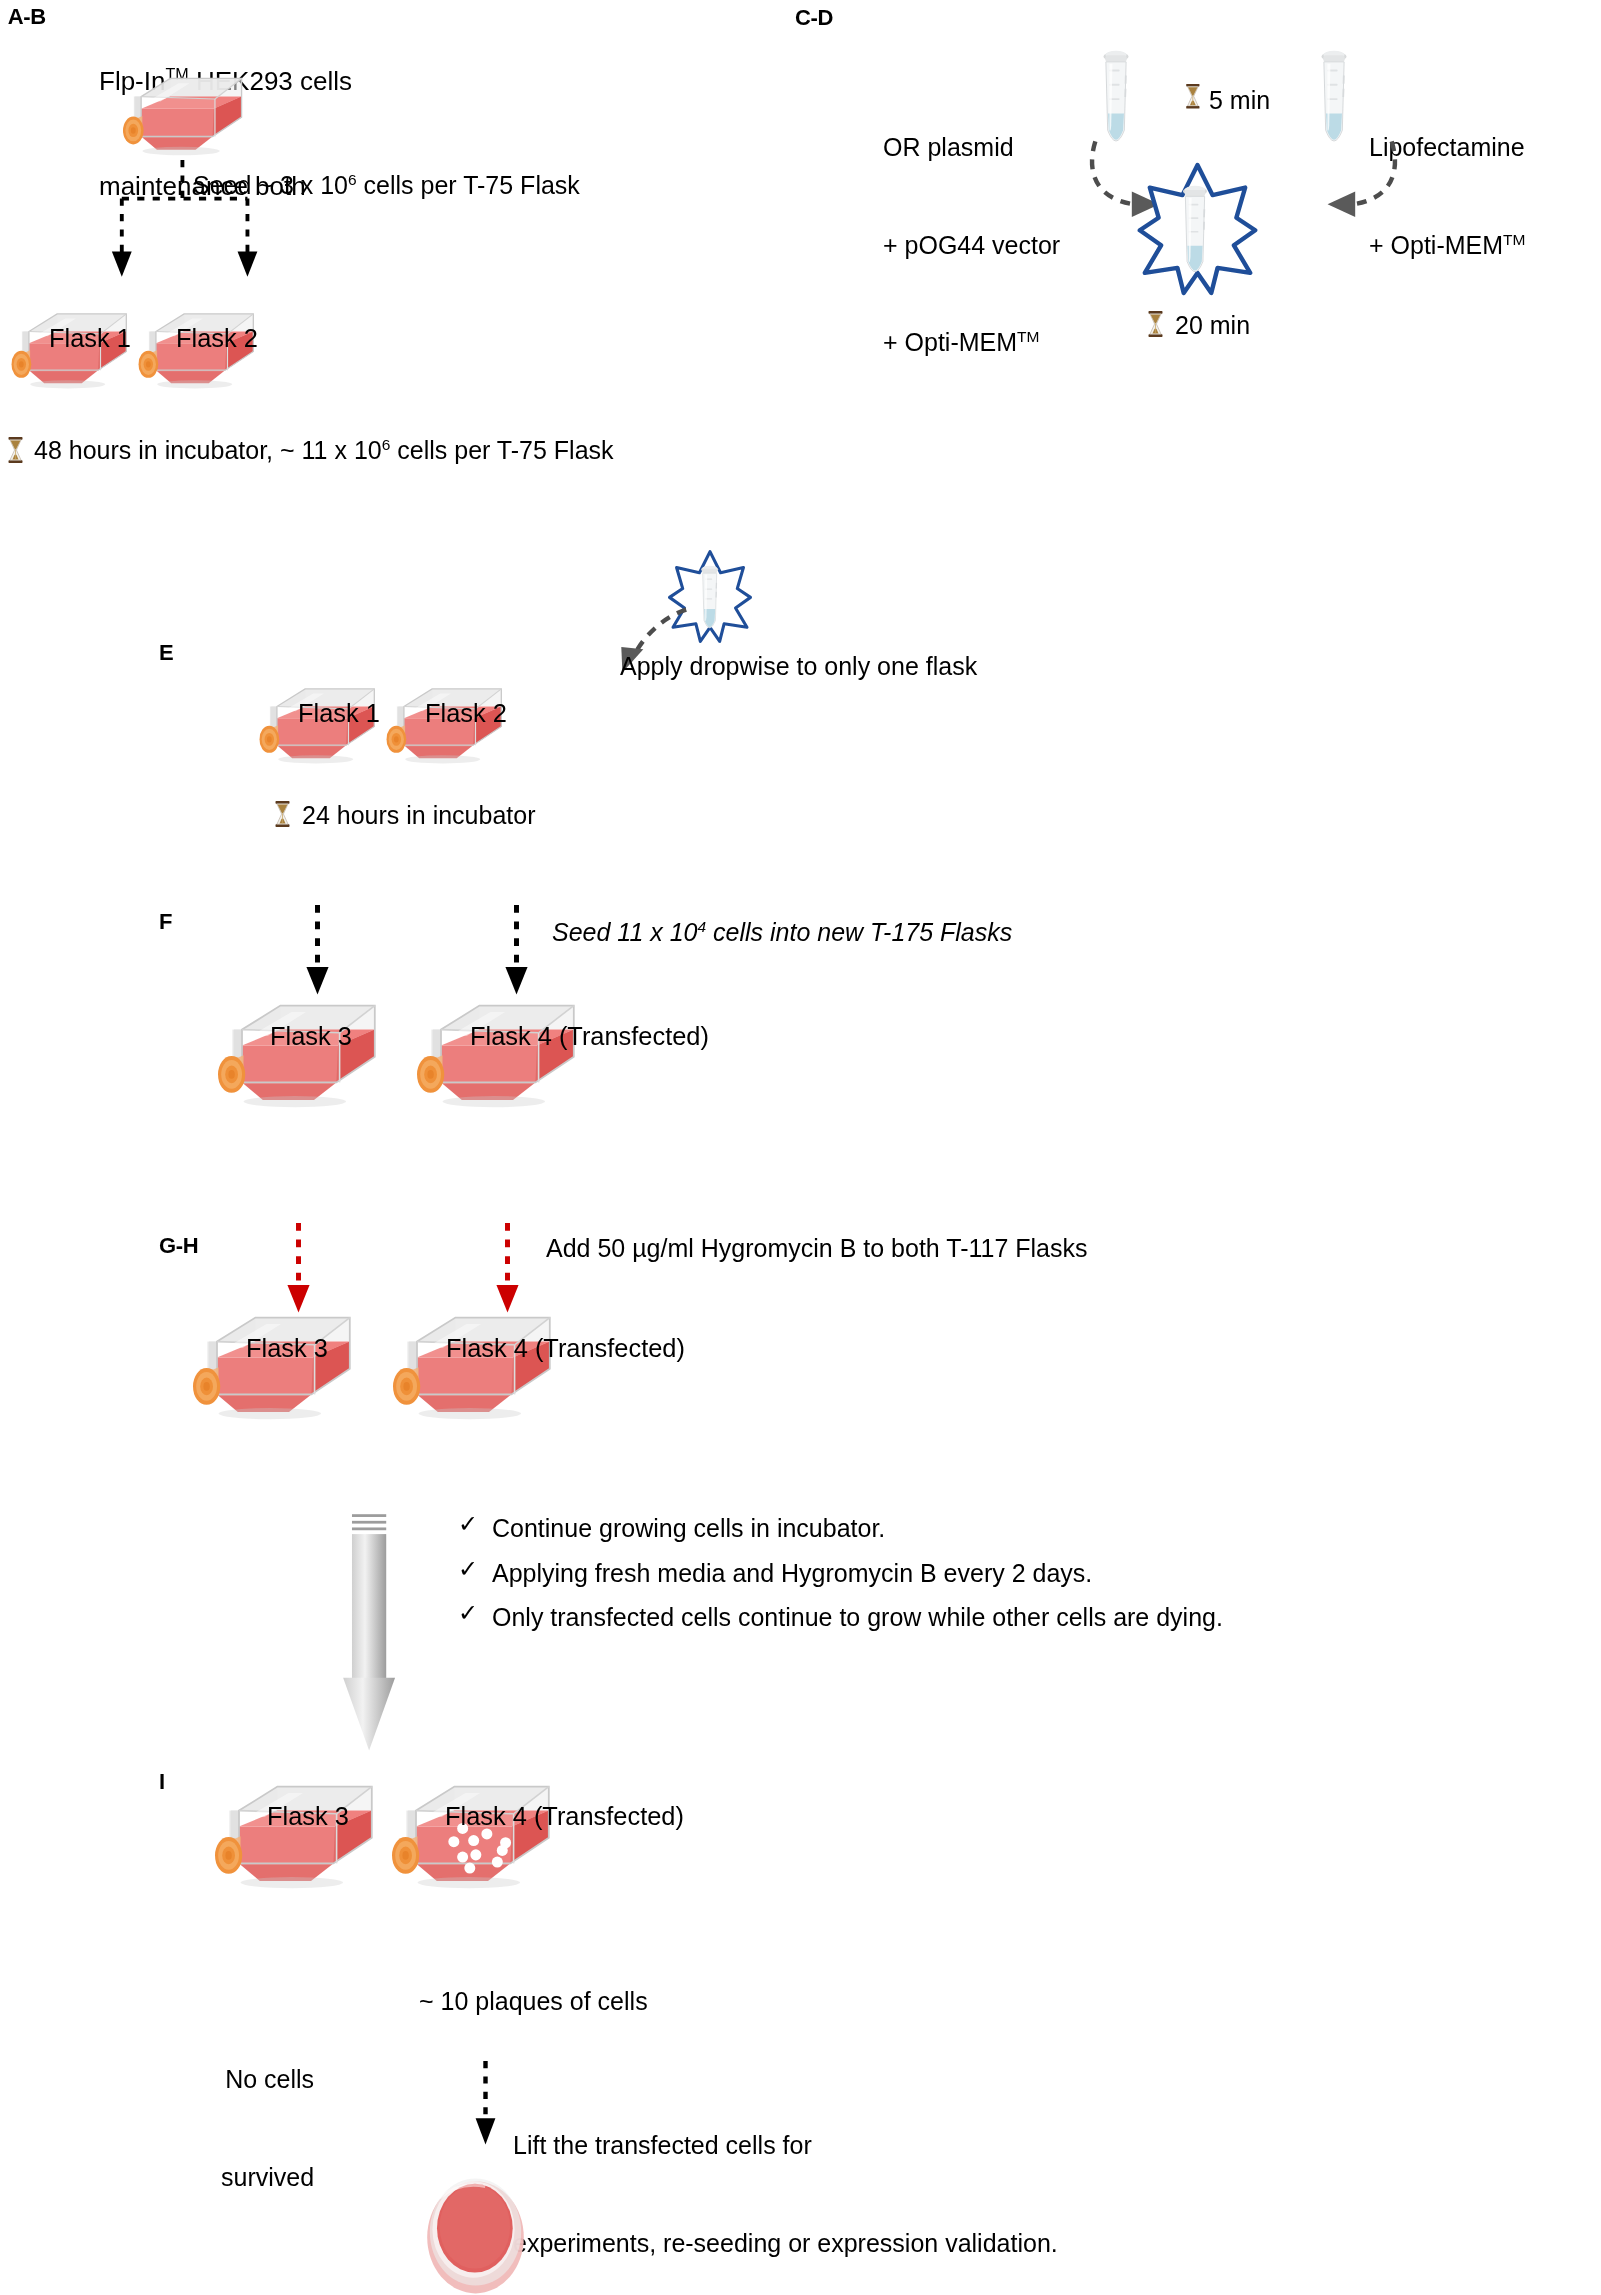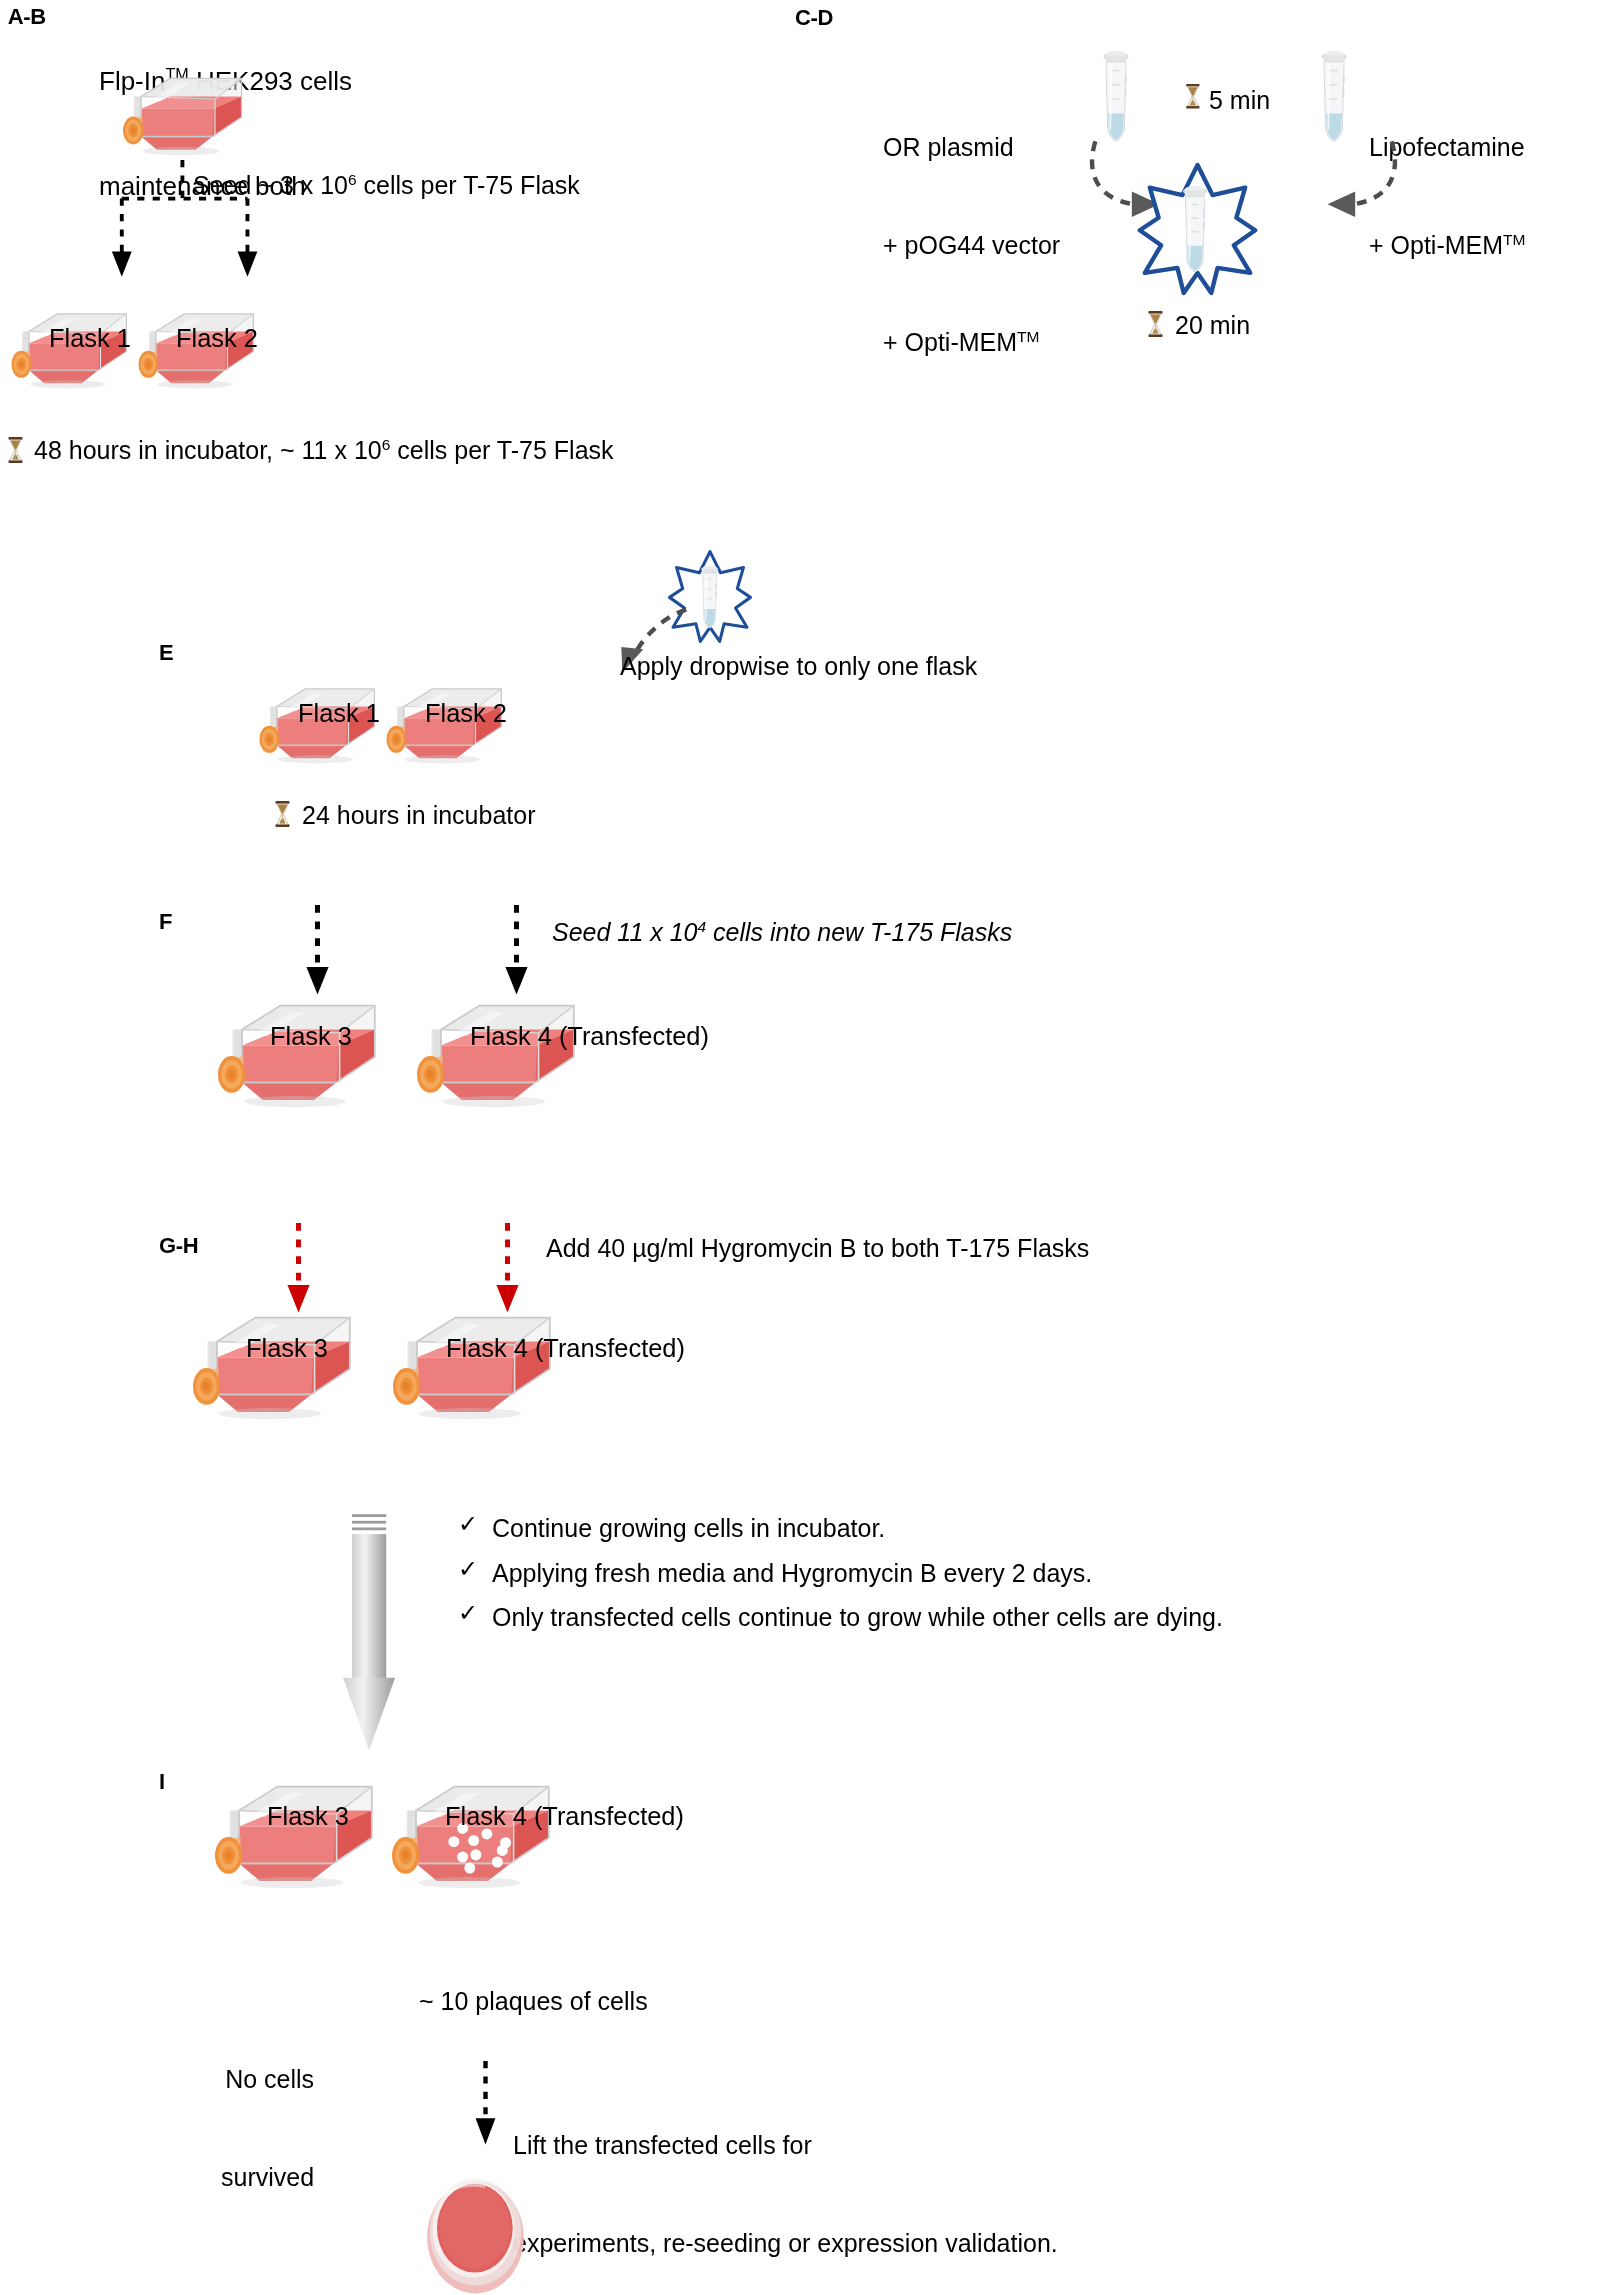--- a/index.html
+++ b/index.html
@@ -354,21 +354,21 @@
       <polygon points="35,162 15,112 55,112" fill="#cc0000"></polygon>
     </svg>
   </div>
   <div class="arrow-svg" style="left:488px; top:1223px;">
     <svg width="39" height="94" viewBox="0 0 70 170">
       <line x1="35" y1="0" x2="35" y2="112" stroke="#cc0000" stroke-width="9" stroke-dasharray="14 16"></line>
       <polygon points="35,162 15,112 55,112" fill="#cc0000"></polygon>
     </svg>
   </div>
 
-  <div class="abs txt" style="left:546px; top:1232px;">Add 40 µg/ml Hygromycin B to both T-175 Flasks</div>
+  <div class="abs txt" style="left:546px; top:1232px;">Add 50 µg/ml Hygromycin B to both T-117 Flasks</div>
 
   <div class="flask" style="left:193px; top:1300px; width:160px; height:120px;">
     <svg viewBox="0 0 200 150">
         <use href="#sym-flask"></use>
       </svg>
   </div>
   <div class="abs flasklbl" style="left:246px; top:1336px;">Flask 3</div>
 
   <div class="flask" style="left:393px; top:1300px; width:160px; height:120px;">
     <svg viewBox="0 0 200 150">

